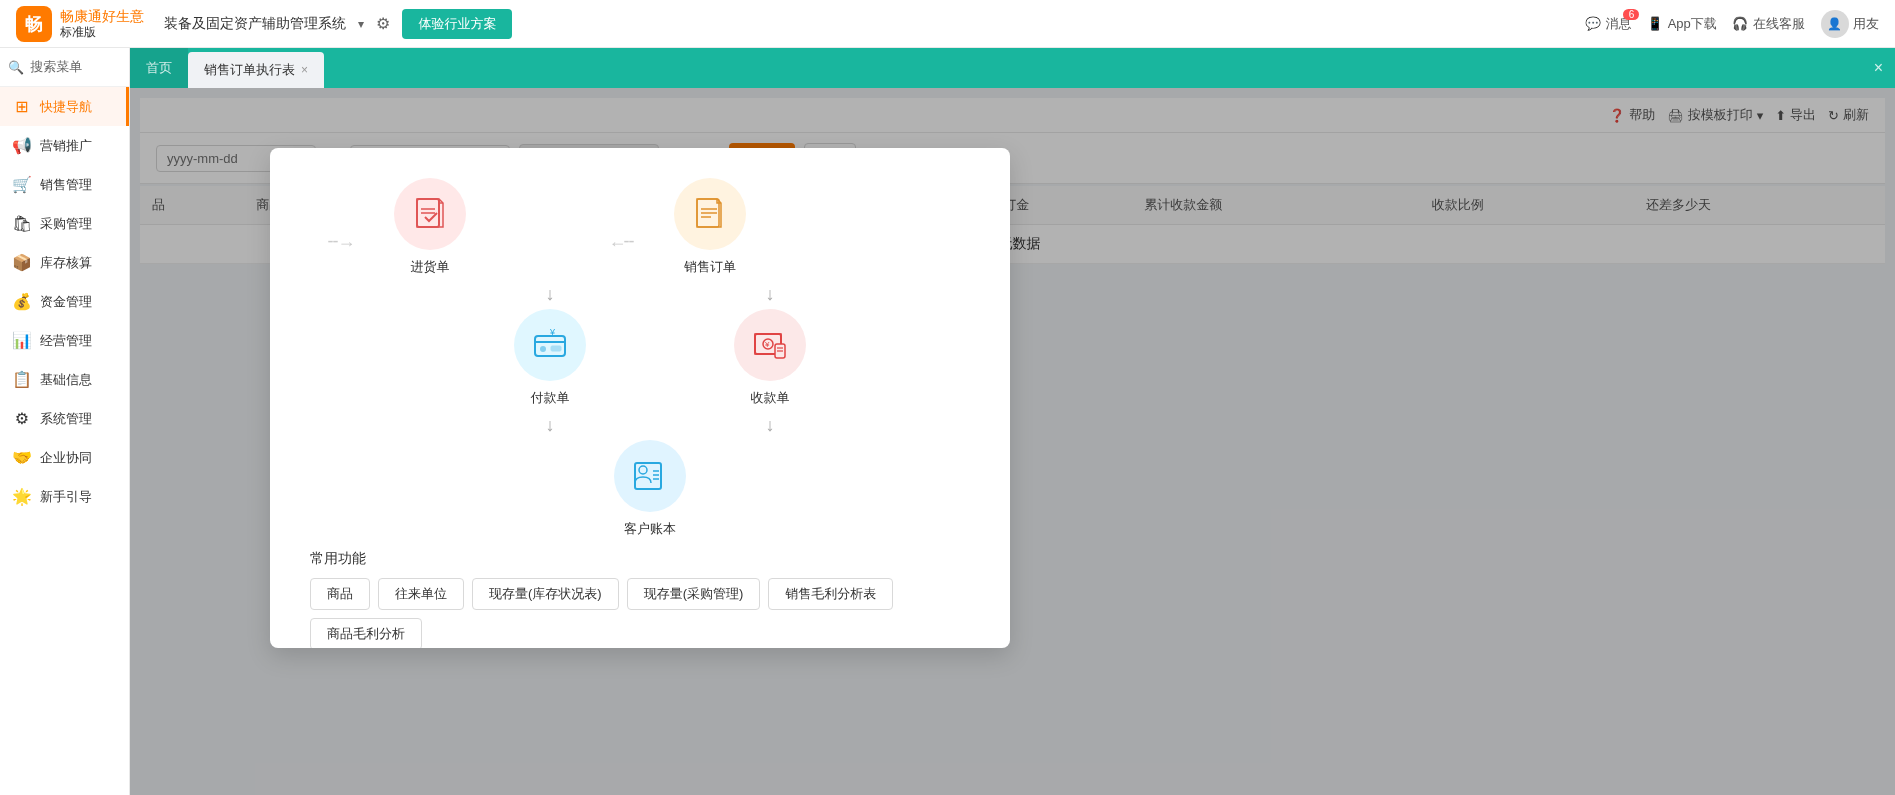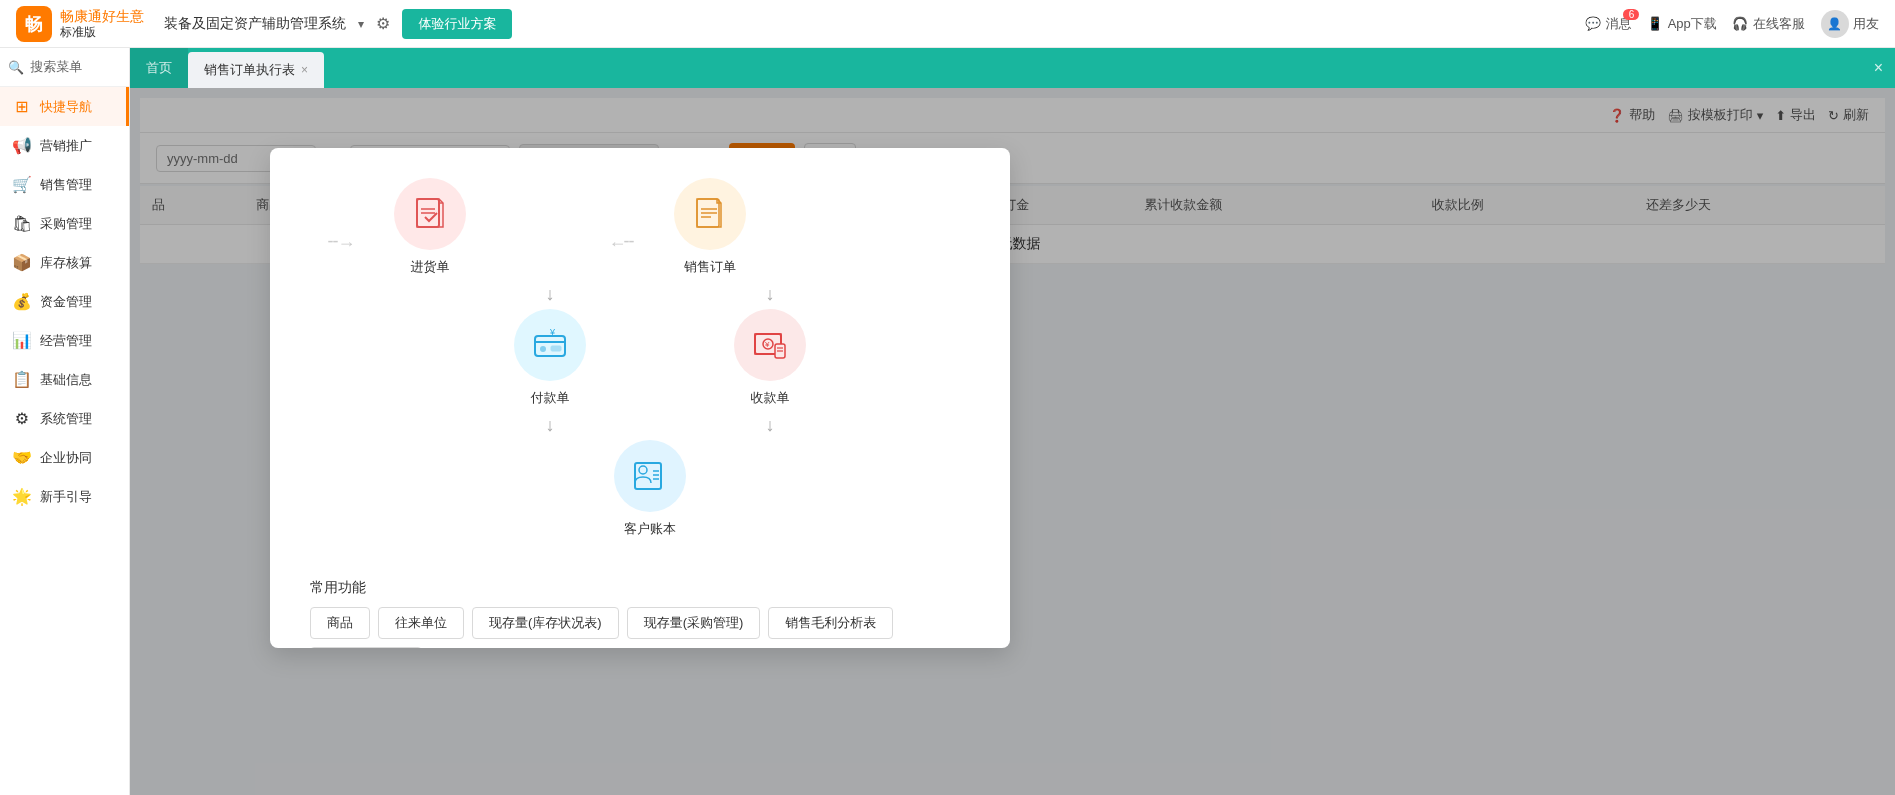--- a/index.html
+++ b/index.html
@@ -69,21 +69,21 @@
     .flow-circle.green { background: #e8f8e8; }
     .flow-circle.red { background: #ffe8e8; }
     .flow-circle.purple { background: #f0e8ff; }
     .flow-circle.orange { background: #fff3e0; }
     .flow-circle.blue { background: #e0f7ff; }
     .flow-circle.dark-red { background: #fce8e8; }
     .flow-circle.light-orange { background: #fff5e0; }
     .flow-circle.light-blue { background: #e0f4ff; }
     .flow-label { font-size: 13px; color: #333; text-align: center; }
 
-    .common-func { margin-top: 33px; }
+    .common-func { margin-top: 4px; }
     .common-func-title { font-size: 14px; color: #333; margin-bottom: 10px; font-weight: 500; }
     .func-btns { display: flex; flex-wrap: wrap; gap: 8px; margin-bottom: 8px; }
     .func-btn { border: 1px solid #d9d9d9; border-radius: 4px; padding: 6px 16px; background: white; font-size: 13px; color: #333; cursor: pointer; }
   </style>
 </head>
 <body>
 
 <div class="app-root">
 
   <div class="top-bar">

